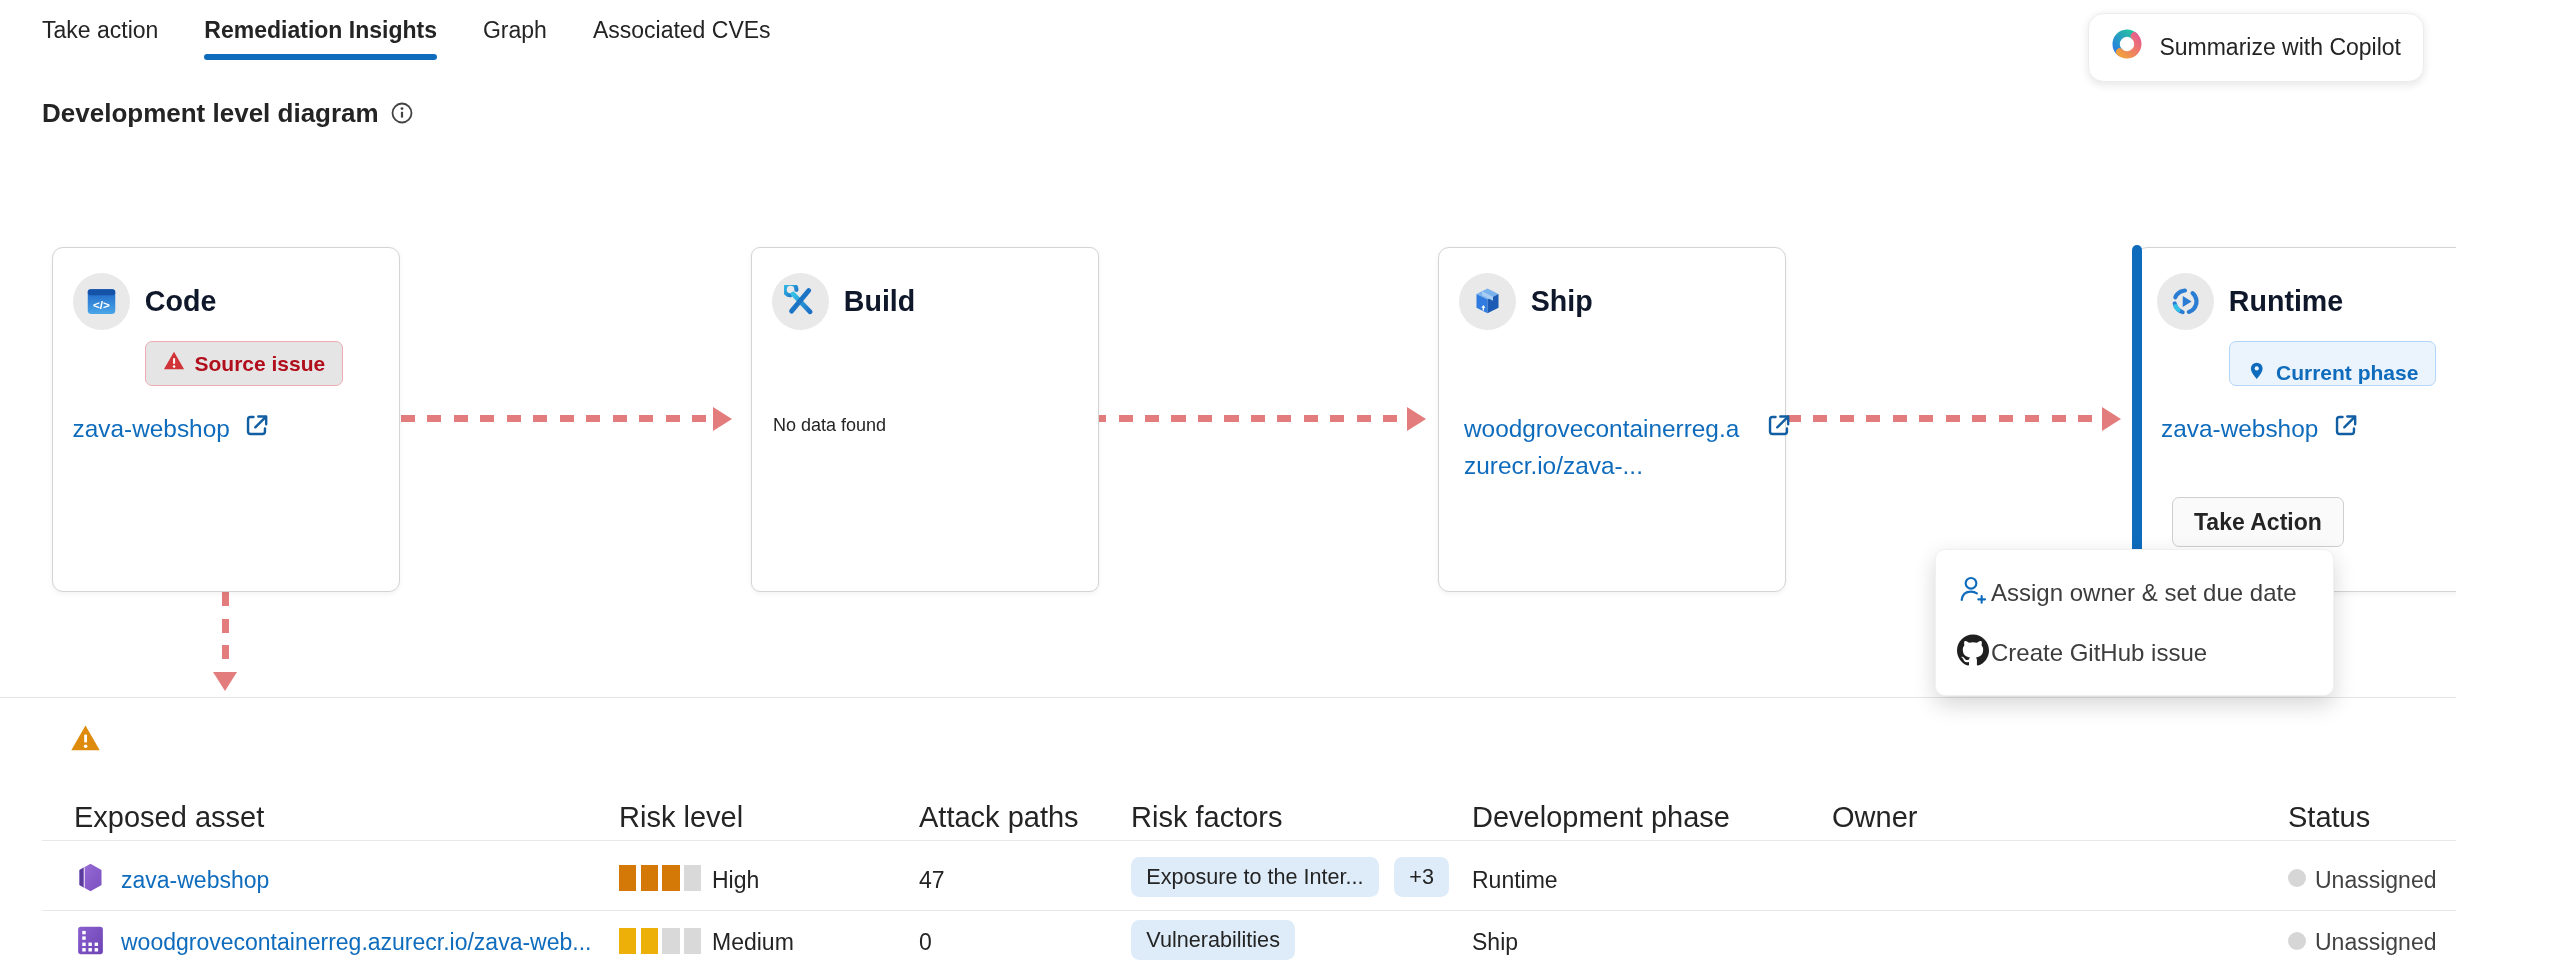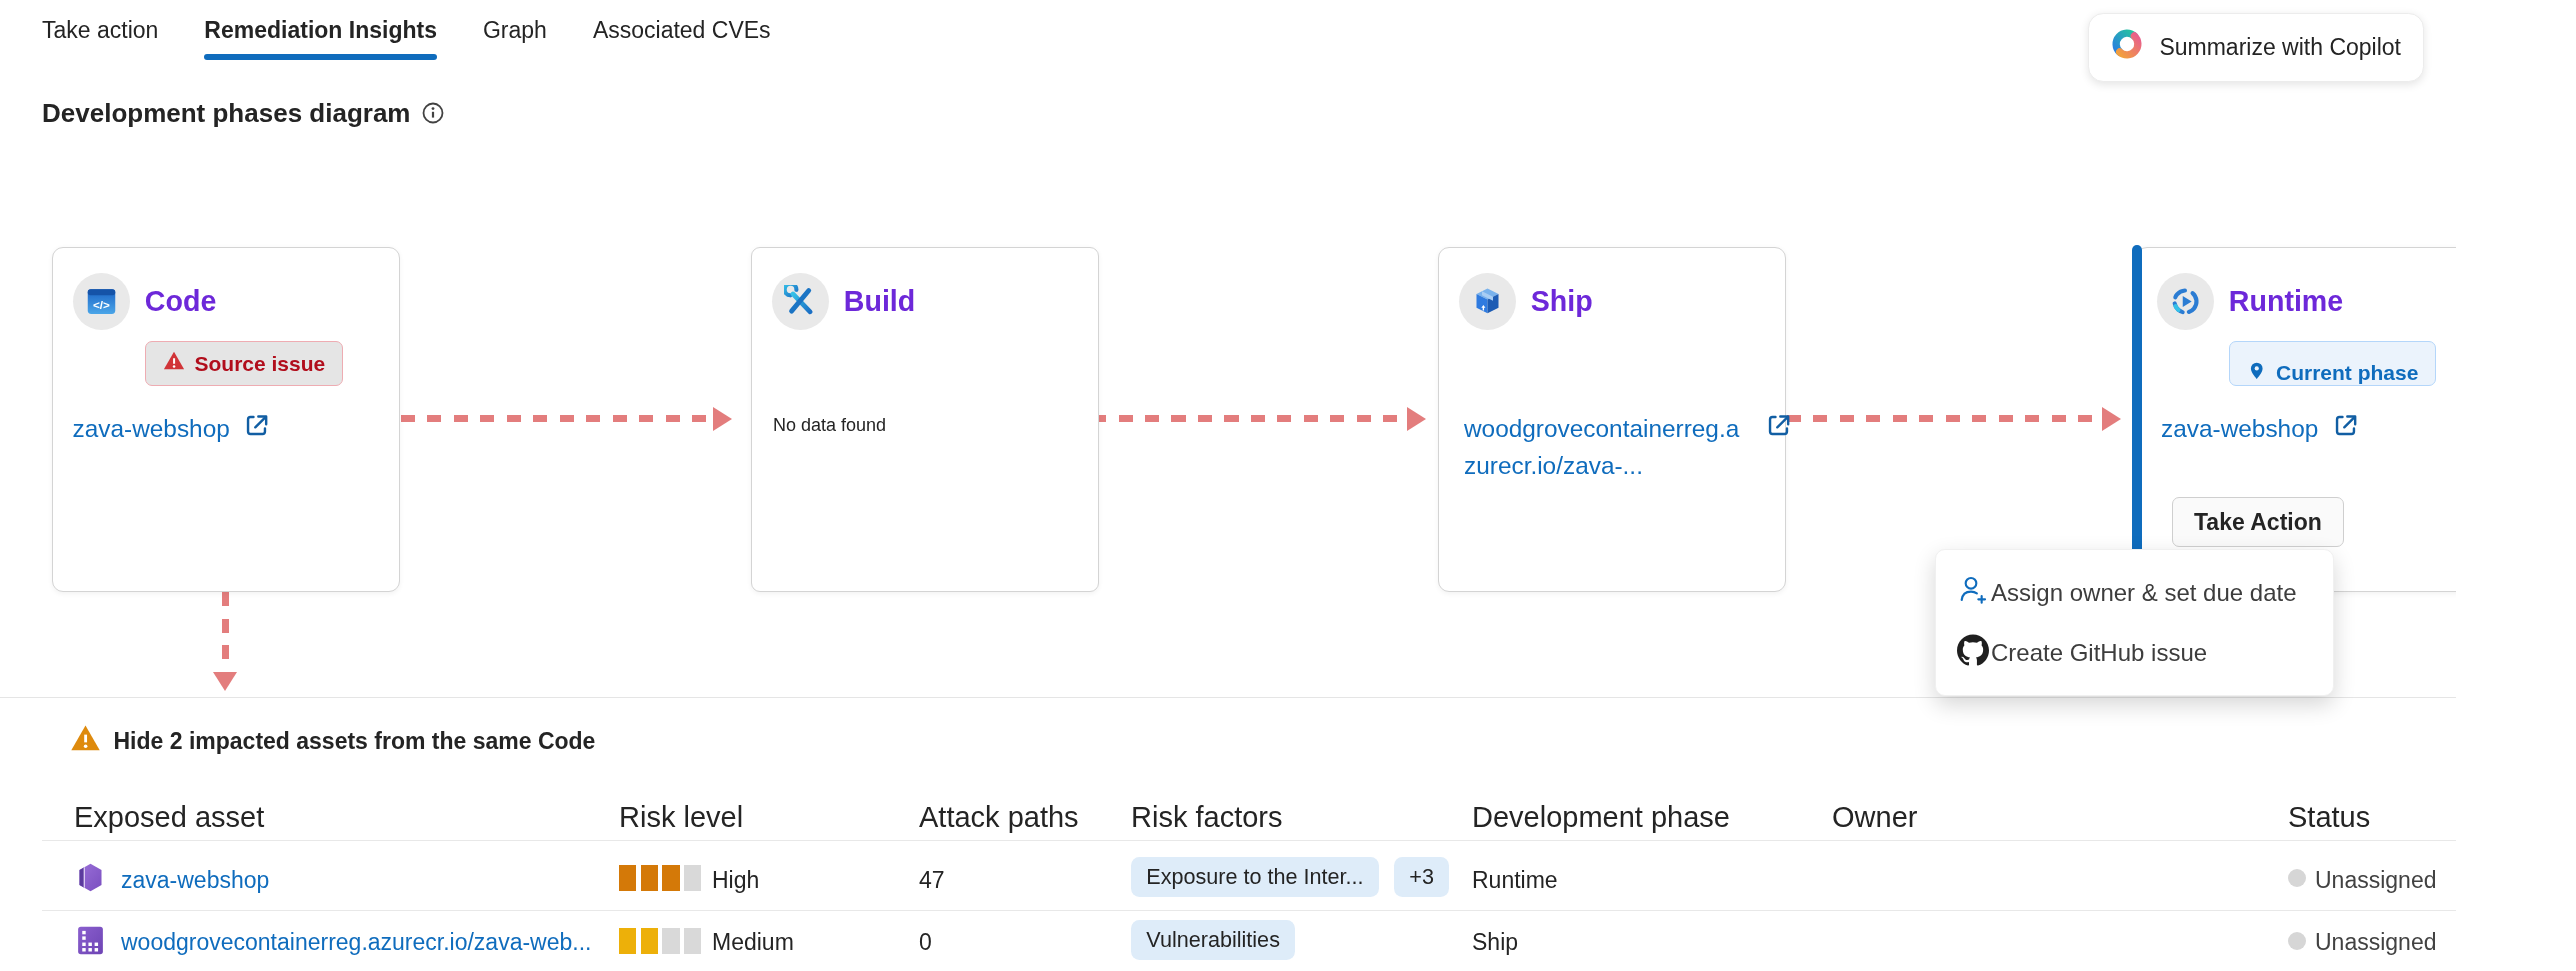--- a/index.html
+++ b/index.html
@@ -24,21 +24,21 @@
 
   
   .phase-card{position:absolute;top:247px;width:346px;height:343px;background:#fff;
         border:1.4px solid #d4d4d4;border-radius:11px;box-shadow:0 1.4px 5.6px rgba(0,0,0,.05);}
   #card-code{left:52px;} #card-build{left:751px;border-radius:9px;} #card-ship{left:1438px;} #card-runtime{left:2136px;}
   #runtime-bar{position:absolute;left:2132px;top:245px;width:9.8px;height:346px;background:#0f6cbd;
         border-radius:4.9px;z-index:2;}
   .card-head{position:absolute;left:19.5px;top:25px;display:flex;align-items:center;gap:15.3px;}
   .avatar{width:57px;height:57px;border-radius:50%;background:#e9e9e9;display:flex;
         align-items:center;justify-content:center;flex:0 0 auto;}
-  .card-title{font-size:28.6px;font-weight:600;color:#6d28d9;}
+  .card-title{font-size:28.6px;font-weight:600;color:#0f172a;}
   .card-badge{position:absolute;left:92px;top:93px;height:43px;padding:0 16.7px;display:inline-flex;
         align-items:center;gap:9.8px;border-radius:7px;font-size:21px;white-space:nowrap;}
   .badge-error{background:#e5e5e5;border:1.4px solid #eeacb2;color:#b10e1c;font-weight:600;}
   .badge-info{background:#ebf3fc;border:1.4px solid #b4d6fa;color:#0f6cbd;font-weight:600;align-items:flex-end;}
   .card-link{position:absolute;left:19.5px;top:163px;display:flex;align-items:flex-start;gap:12.5px;
         font-size:24.4px;color:#0f6cbd;cursor:pointer;text-decoration:none;line-height:1.5;}
   .card-link .link-text{color:#0f6cbd;}
   #card-ship .link-text{width:287px;word-break:break-all;}
   #card-runtime .card-link{left:24px;}
   #card-ship .card-link{left:25px;}
@@ -113,21 +113,21 @@
         <g fill="none" stroke-width="11" stroke-linecap="round">
           <path d="M13 36 A15 15 0 0 1 35 12" stroke="url(#cpg1)"></path>
           <path d="M35 12 A15 15 0 0 1 13 36" stroke="url(#cpg2)"></path>
         </g>
       </svg>
     </span>
     <span>Summarize with Copilot</span>
   </div>
 
   <div class="page-title-row">
-    <span class="page-title">Development phases diagram</span>
+    <span class="page-title">Development level diagram</span>
     <span>
       <svg width="24" height="24" viewBox="0 0 24 24" fill="none">
         <circle cx="12" cy="12" r="9.5" stroke="#424242" stroke-width="1.8"></circle>
         <line x1="12" y1="10.8" x2="12" y2="16.6" stroke="#424242" stroke-width="2.2"></line>
         <circle cx="12" cy="7.6" r="1.4" fill="#424242"></circle>
       </svg>
     </span>
   </div>
 
   <div class="dash-h" style="left:401px;width:312px;"></div>
@@ -283,21 +283,20 @@
   <div class="section-divider"></div>
 
   <div class="assets-header">
     <span>
       <svg width="31" height="31" viewBox="0 0 24 24">
         <path d="M12 2 L23 21 H1 Z" fill="#de8a0d"></path>
         <rect x="11" y="9" width="2.2" height="6" fill="#fff"></rect>
         <circle cx="12.1" cy="18" r="1.4" fill="#fff"></circle>
       </svg>
     </span>
-    <span>Hide 2 impacted assets from the same Code</span>
   </div>
   <span class="collapse-chevron">
     <svg width="35" height="35" viewBox="0 0 24 24" fill="none" stroke="#242424" stroke-width="1.8" stroke-linecap="round" stroke-linejoin="round">
       <path d="M5 15 L12 8 L19 15"></path>
     </svg>
   </span>
 
   <div class="th c-asset">Exposed asset</div>
   <div class="th c-risk">Risk level</div>
   <div class="th c-attack">Attack paths</div>

